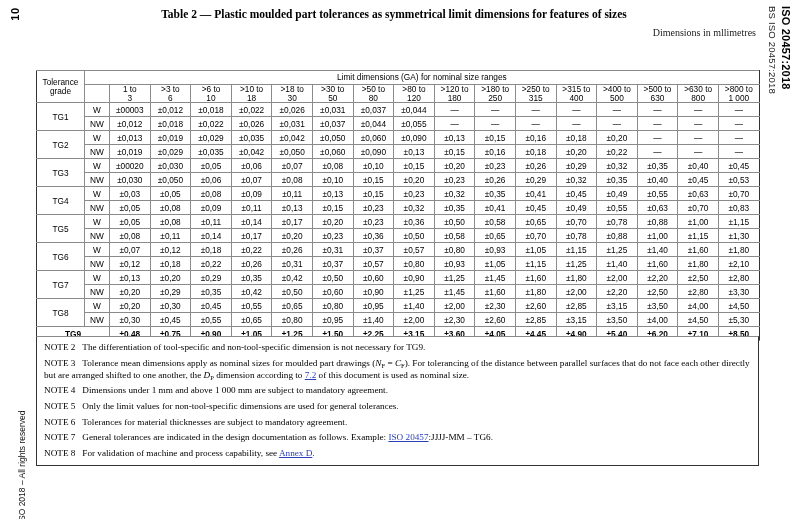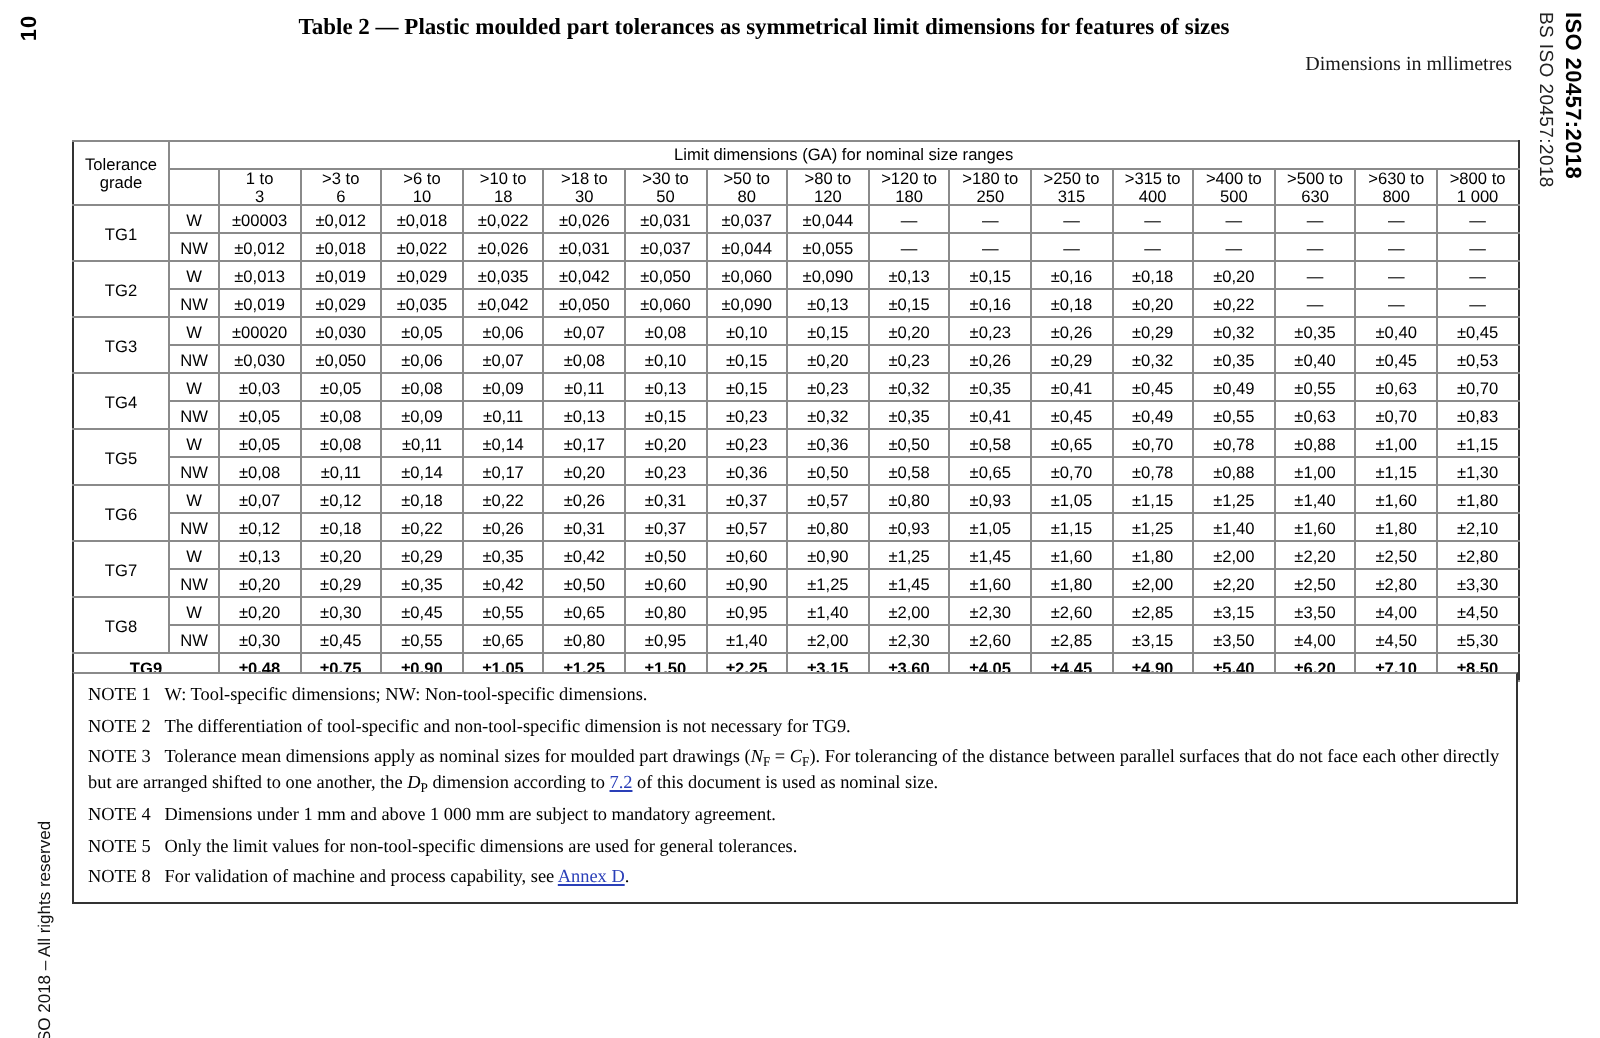--- a/index.html
+++ b/index.html
@@ -69,21 +69,21 @@
     top: 6px;
     font-size: 11px;
     font-weight: bold;
     color: #000;
     letter-spacing: 0.2px;
   }
 
   
   .doc-title {
     position: absolute;
-    left: 24px;
+    left: 36px;
     top: 8px;
     width: 716px;
     text-align: center;
     font-family: "Liberation Serif", serif;
     font-weight: bold;
     font-size: 11.5px;
   }
   .units-caption {
     position: absolute;
     right: 44px;
@@ -619,36 +619,40 @@
           <td class="val">±6,20</td>
           <td class="val">±7,10</td>
           <td class="val">±8,50</td>
         </tr>
       </tbody>
   </table>
 </div>
 
 <div class="notes">
   <div class="note">
-    <span class="note-label">NOTE 1</span>
-    &nbsp;&nbsp;<span class="note-body">W: Tool-specific dimensions; NW: Non-tool-specific dimensions.</span>
-  </div>
-  <div class="note">
     <span class="note-label">NOTE 2</span>
     &nbsp;&nbsp;<span class="note-body">The differentiation of tool-specific and non-tool-specific dimension is not necessary for TG9.</span>
   </div>
   <div class="note">
     <span class="note-label">NOTE 3</span>
     &nbsp;&nbsp;<span class="note-body">Tolerance mean dimensions apply as nominal sizes for moulded part drawings (</span><i class="sym">N</i><sub class="sb">F</sub><span> = </span><i class="sym">C</i><sub class="sb">F</sub><span>). For tolerancing of the distance between parallel surfaces that do not face each other directly but are arranged shifted to one another, the </span><i class="sym">D</i><sub class="sb">P</sub><span> dimension according to </span><a class="lnk" href="#">7.2</a><span> of this document is used as nominal size.</span>
   </div>
   <div class="note">
     <span class="note-label">NOTE 4</span>
     &nbsp;&nbsp;<span class="note-body">Dimensions under 1 mm and above 1 000 mm are subject to mandatory agreement.</span>
   </div>
   <div class="note">
     <span class="note-label">NOTE 5</span>
     &nbsp;&nbsp;<span class="note-body">Only the limit values for non-tool-specific dimensions are used for general tolerances.</span>
   </div>
   <div class="note">
+    <span class="note-label">NOTE 6</span>
+    &nbsp;&nbsp;<span class="note-body">Tolerances for material thicknesses are subject to mandatory agreement.</span>
+  </div>
+  <div class="note">
+    <span class="note-label">NOTE 7</span>
+    &nbsp;&nbsp;<span class="note-body">General tolerances are indicated in the design documentation as follows. Example: </span><a class="lnk" href="#">ISO 20457</a><span>:JJJJ-MM – TG6.</span>
+  </div>
+  <div class="note">
     <span class="note-label">NOTE 8</span>
     &nbsp;&nbsp;<span class="note-body">For validation of machine and process capability, see </span><a class="lnk" href="#">Annex D</a><span>.</span>
   </div>
 </div>
 
 </body></html>

